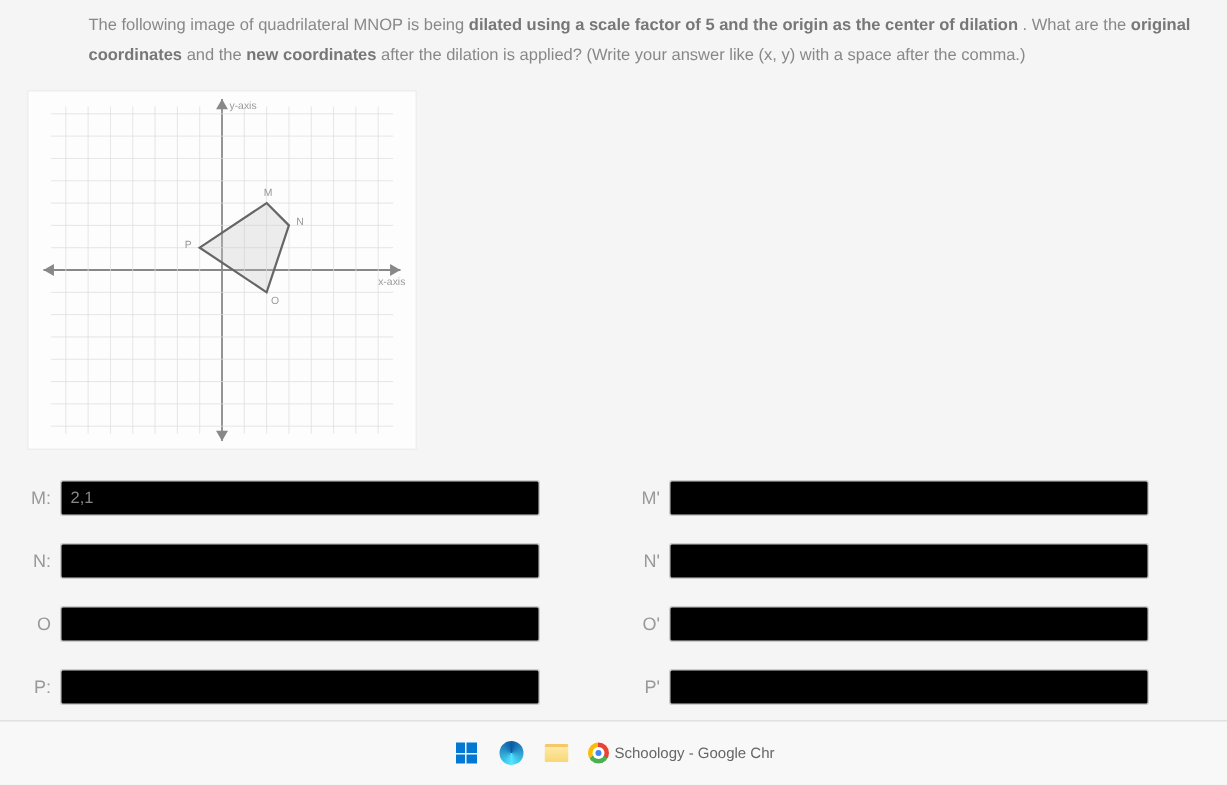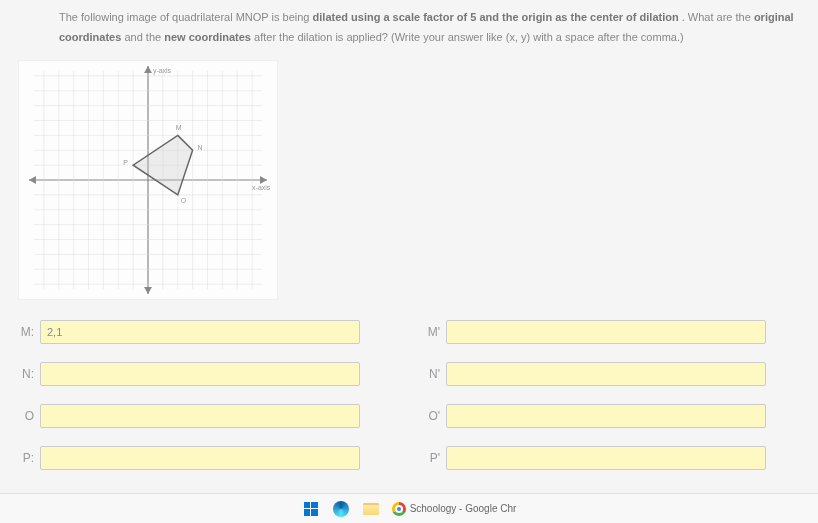--- a/index.html
+++ b/index.html
@@ -52,32 +52,32 @@
       color: #999;
       font-size: 12px;
       width: 16px;
       text-align: right;
     }
     .field-input {
       flex: 1;
       height: 24px;
       border: 1px solid #ccc;
       border-radius: 2px;
-      background: #fef9c3;
+      background: #000000;
       padding: 2px 6px;
       font-size: 11px;
       color: #888;
       max-width: 320px;
     }
     .taskbar {
       position: absolute;
       bottom: 0;
       left: 0;
       right: 0;
-      height: 30px;
+      height: 43px;
       background: #f8f8f8;
       border-top: 1px solid #e0e0e0;
       display: flex;
       align-items: center;
       justify-content: center;
       gap: 12px;
     }
     .tb-icon { width: 18px; height: 18px; display: flex; align-items: center; justify-content: center; }
     .win-icon { display: grid; grid-template-columns: 1fr 1fr; grid-template-rows: 1fr 1fr; gap: 1px; width: 14px; height: 14px; }
     .win-icon div { background: #0078d4; }

